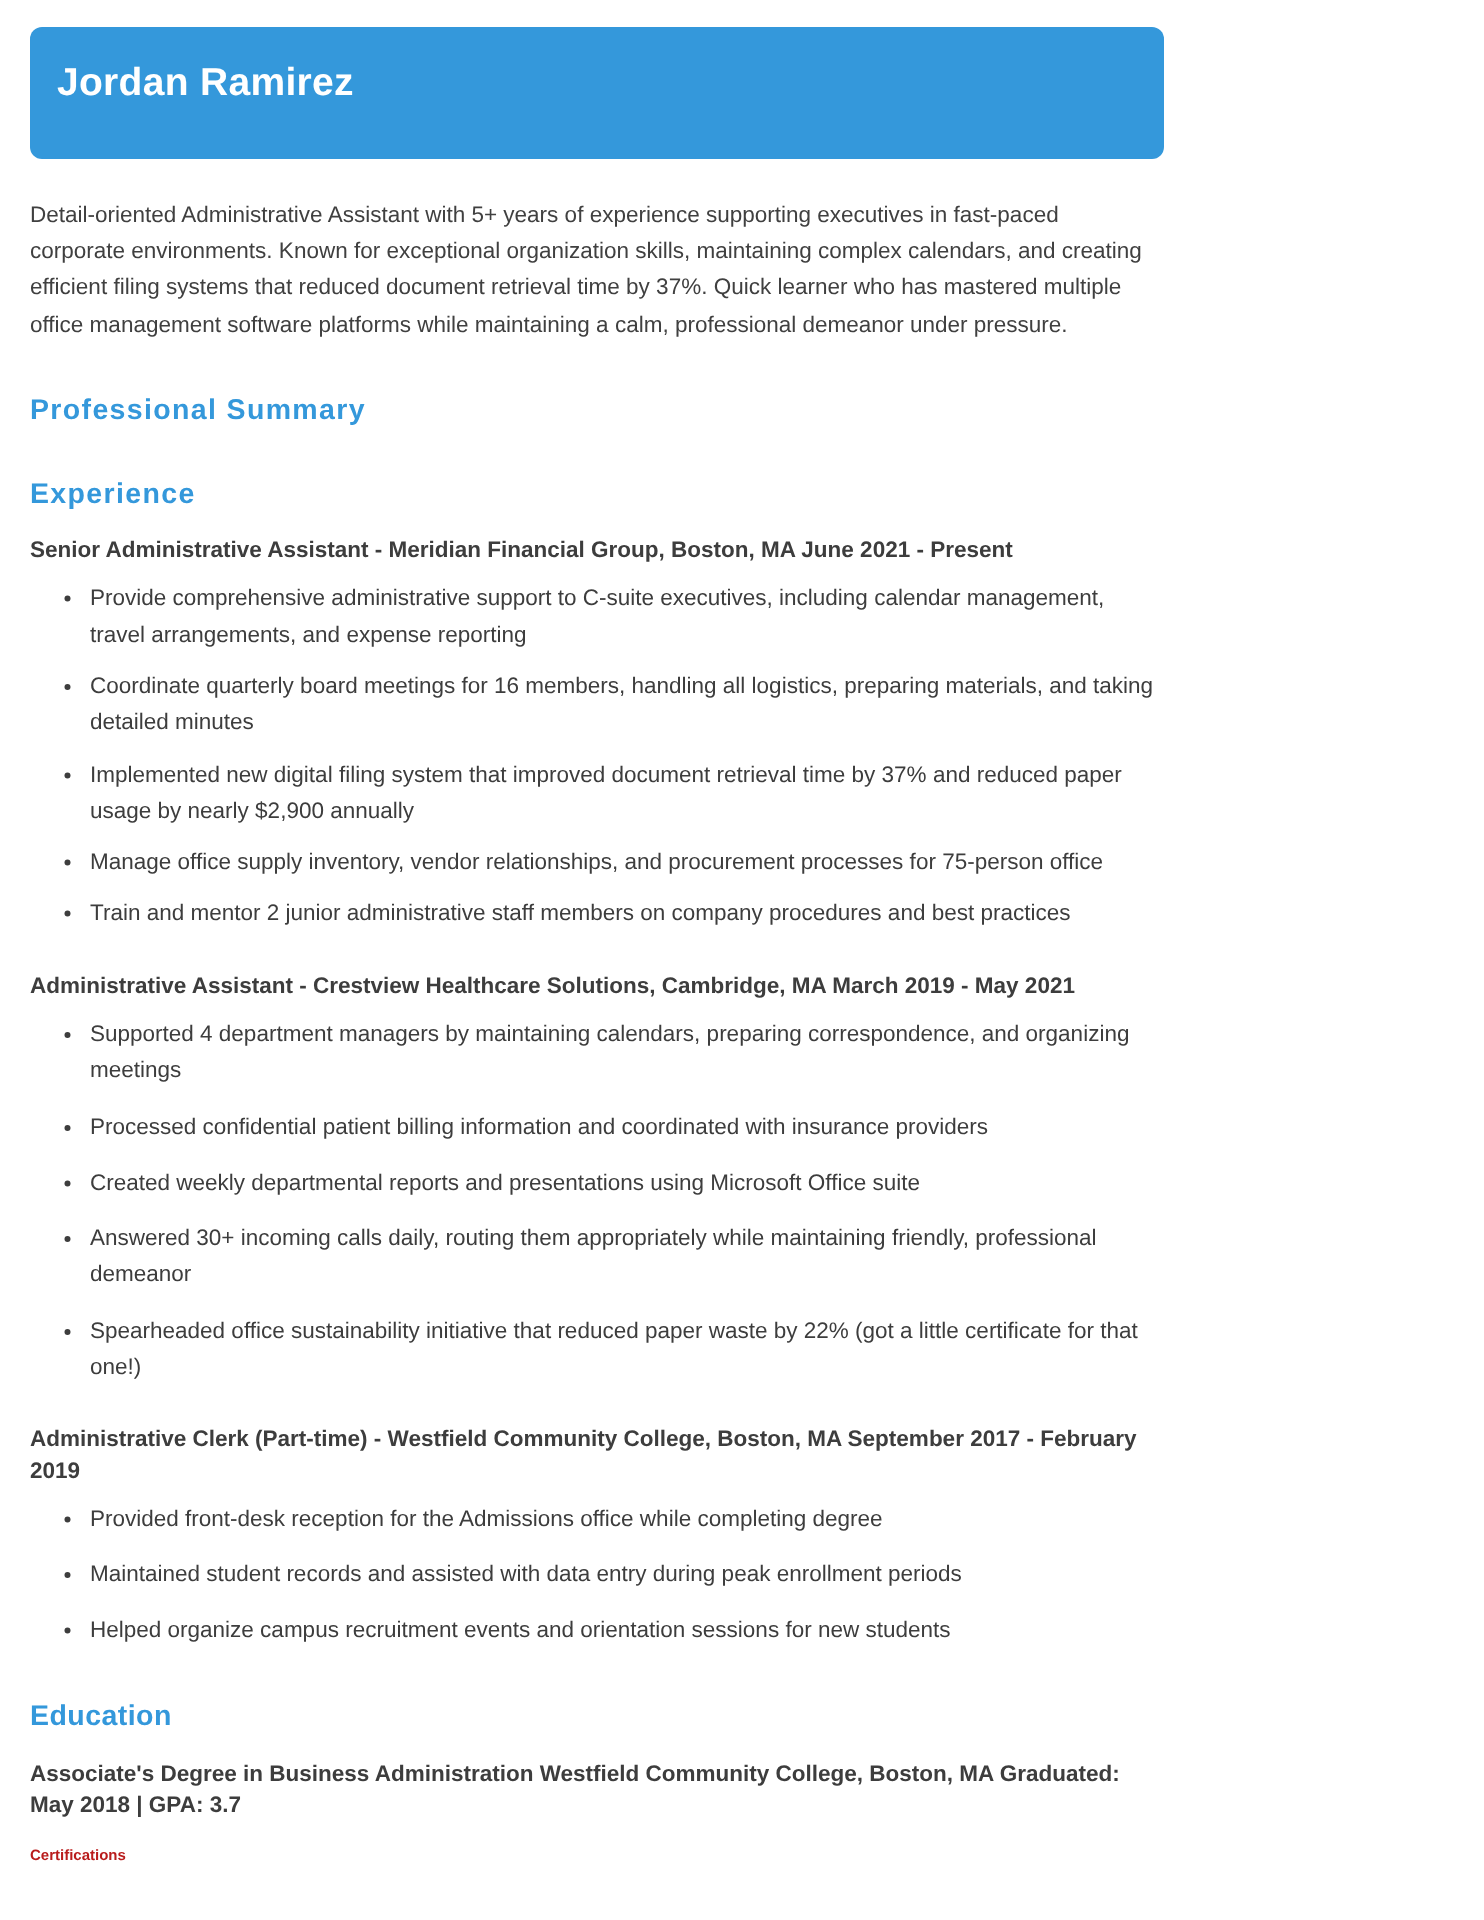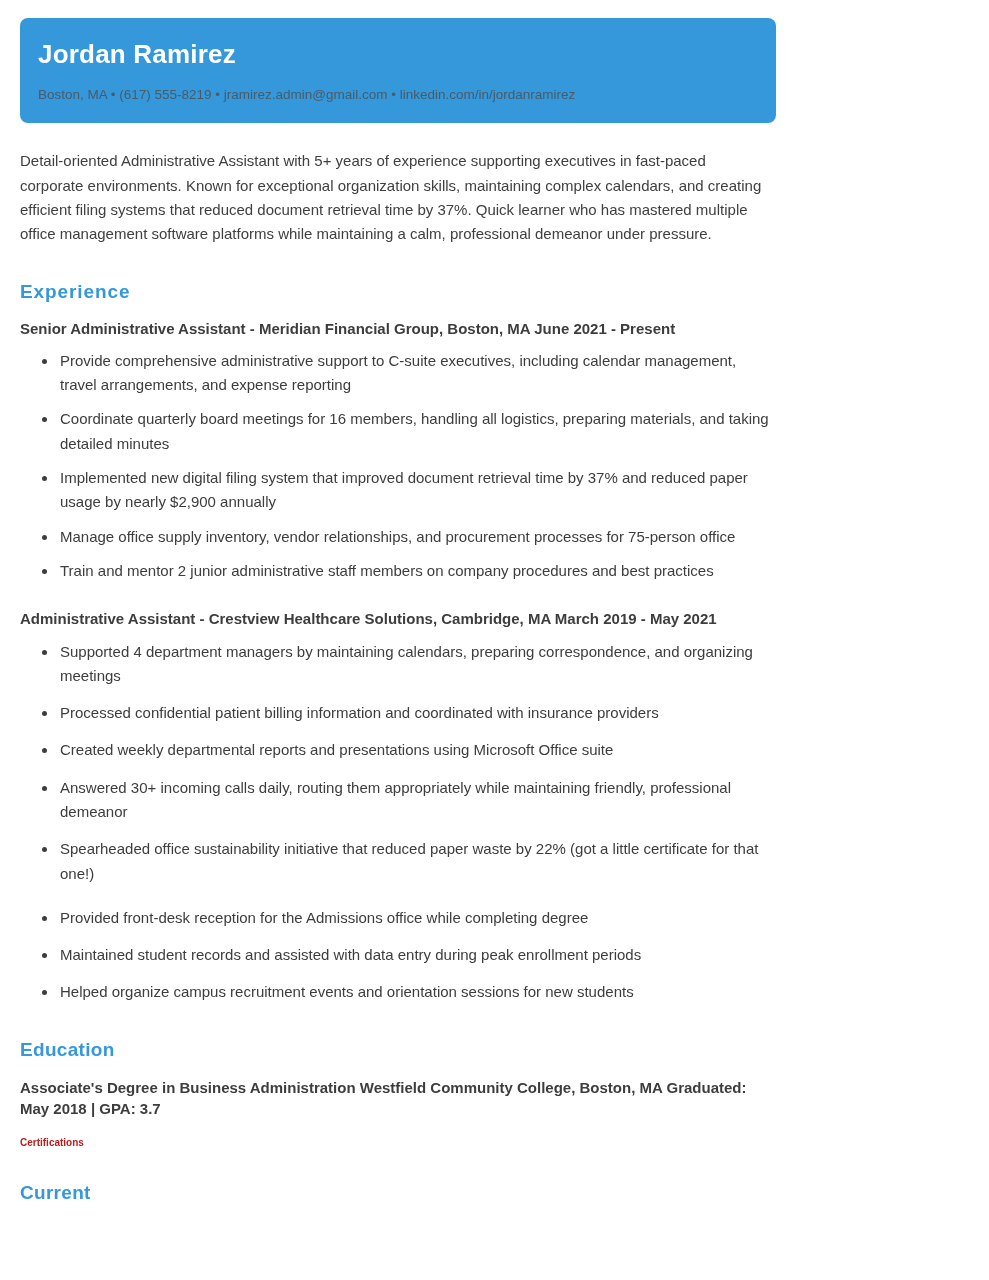--- a/index.html
+++ b/index.html
@@ -105,25 +105,25 @@
     margin: 0 0 14px 0;
   }
 </style>
 </head>
 <body>
 
 <div class="page">
 
   <div class="header-card">
     <h1 class="candidate-name">Jordan Ramirez</h1>
-    <div class="contact-line">Boston, MA • (617) 555-8219 • jramirez.admin@gmail.com • linkedin.com/in/jordanramirez</div>
   </div>
 
   <p class="summary-paragraph">Detail-oriented Administrative Assistant with 5+ years of experience supporting executives in fast-paced corporate environments. Known for exceptional organization skills, maintaining complex calendars, and creating efficient filing systems that reduced document retrieval time by 37%. Quick learner who has mastered multiple office management software platforms while maintaining a calm, professional demeanor under pressure.</p>
 
+  <h2 class="section-heading">Professional Summary</h2>
 
   <h2 class="section-heading gap-before">Experience</h2>
 
   <div class="job-block">
     <div class="entry-title">Senior Administrative Assistant - Meridian Financial Group, Boston, MA June 2021 - Present</div>
     <ul class="bullets">
       <li>Provide comprehensive administrative support to C-suite executives, including calendar management, travel arrangements, and expense reporting</li>
       <li>Coordinate quarterly board meetings for 16 members, handling all logistics, preparing materials, and taking detailed minutes</li>
       <li>Implemented new digital filing system that improved document retrieval time by 37% and reduced paper usage by nearly $2,900 annually</li>
       <li>Manage office supply inventory, vendor relationships, and procurement processes for 75-person office</li>
@@ -136,20 +136,21 @@
     <ul class="bullets roomy">
       <li>Supported 4 department managers by maintaining calendars, preparing correspondence, and organizing meetings</li>
       <li>Processed confidential patient billing information and coordinated with insurance providers</li>
       <li>Created weekly departmental reports and presentations using Microsoft Office suite</li>
       <li>Answered 30+ incoming calls daily, routing them appropriately while maintaining friendly, professional demeanor</li>
       <li>Spearheaded office sustainability initiative that reduced paper waste by 22% (got a little certificate for that one!)</li>
     </ul>
   </div>
 
   <div class="job-block">
+    <div class="entry-title spaced-top">Administrative Clerk (Part-time) - Westfield Community College, Boston, MA September 2017 - February 2019</div>
     <ul class="bullets roomy">
       <li>Provided front-desk reception for the Admissions office while completing degree</li>
       <li>Maintained student records and assisted with data entry during peak enrollment periods</li>
       <li>Helped organize campus recruitment events and orientation sessions for new students</li>
     </ul>
   </div>
 
   <h2 class="section-heading tight gap-before">Education</h2>
   <div class="edu-line">Associate's Degree in Business Administration Westfield Community College, Boston, MA Graduated: May 2018 | GPA: 3.7</div>
   <div class="sub-heading">Certifications</div>

